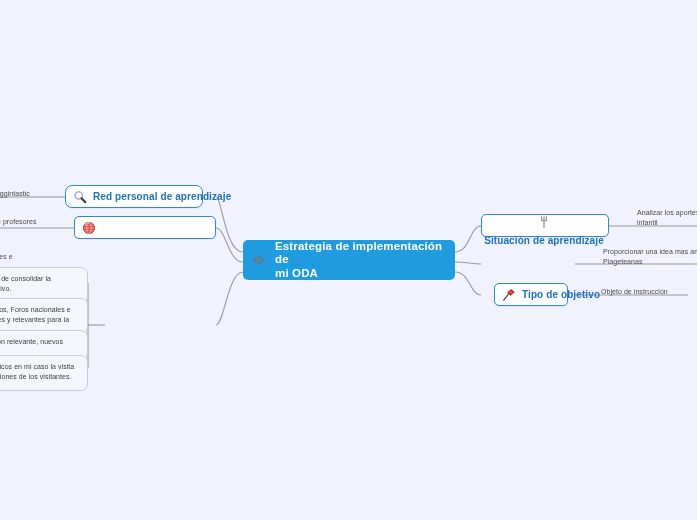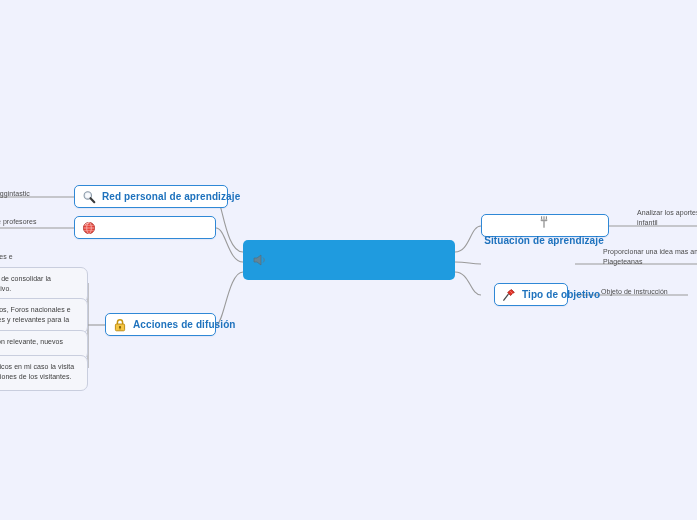--- a/index.html
+++ b/index.html
@@ -72,21 +72,21 @@
     box-shadow: 0 1px 1px rgba(40,90,150,0.07);
   }
   .node-label {
     color: #1e72bd;
     font-size: 10px;
     font-weight: bold;
     white-space: nowrap;
     letter-spacing: 0.1px;
   }
 
-  #node-red-personal   { left: 74px;  top: 185px; width: 154px; }
+  #node-red-personal   { left: 65px;  top: 185px; width: 138px; border-radius: 7px; }
   #node-espacios-web   { left: 74px;  top: 216px; width: 142px; }
   #node-acciones       { left: 105px; top: 313px; width: 111px; }
   #node-situacion      { left: 481px; top: 214px; width: 128px; flex-direction: column; }
   #node-objetivo-oda   { left: 481px; top: 252px; width: 94px;  }
   #node-tipo-objetivo  { left: 494px; top: 283px; width: 74px;  }
 
   
   .icon {
     width: 14px;
     height: 14px;
@@ -159,20 +159,22 @@
       <path d="M 575 264 L 697 264"></path>
       <path d="M 575 295 L 688 295"></path>
     </g>
   </svg>
 
   <div class="central-node">
     <svg class="icon-central" viewBox="0 0 16 16">
       <path d="M2 6 h3 L9 3 v10 L5 10 H2 Z" fill="#7d7d7d" stroke="#5e5e5e" stroke-width="0.7"></path>
       <path d="M11 5.5 a3.2 3.2 0 0 1 0 5" fill="none" stroke="#6f6f6f" stroke-width="1"></path>
     </svg>
+    <span class="central-label">Estrategia de implementación de
+mi  ODA</span>
   </div>
 
   <div class="node" id="node-red-personal">
     <svg class="icon" viewBox="0 0 14 14">
       <circle cx="5.8" cy="5.4" r="3.7" fill="#e8edf3" stroke="#8b9aa8" stroke-width="1.1"></circle>
       <circle cx="5.8" cy="5.4" r="2.4" fill="#fbfdff" opacity="0.85"></circle>
       <line x1="8.5" y1="8.2" x2="12.3" y2="12.2" stroke="#3a3a3a" stroke-width="2.1" stroke-linecap="round"></line>
     </svg>
     <span class="node-label">Red personal de aprendizaje</span>
   </div>
@@ -181,29 +183,20 @@
     <svg class="icon" viewBox="0 0 14 14">
       <circle cx="7" cy="7" r="5.6" fill="#e8453c" stroke="#a8261f" stroke-width="0.8"></circle>
       <ellipse cx="7" cy="7" rx="2.3" ry="5.6" fill="none" stroke="#f6b9b5" stroke-width="0.8"></ellipse>
       <line x1="1.4" y1="7" x2="12.6" y2="7" stroke="#f6b9b5" stroke-width="0.8"></line>
       <line x1="2.2" y1="4.3" x2="11.8" y2="4.3" stroke="#f6b9b5" stroke-width="0.6"></line>
       <line x1="2.2" y1="9.7" x2="11.8" y2="9.7" stroke="#f6b9b5" stroke-width="0.6"></line>
       <path d="M3 4 a5 5 0 0 1 4 -2" fill="none" stroke="#ffd3d0" stroke-width="1" opacity="0.8"></path>
     </svg>
   </div>
 
-  <div class="node" id="node-acciones">
-    <svg class="icon" viewBox="0 0 14 14">
-      <path d="M4.4 6.2 V4.4 a2.6 2.6 0 0 1 5.2 0 V6.2" fill="none" stroke="#c8960f" stroke-width="1.5"></path>
-      <rect x="2.4" y="6" width="9.2" height="6.8" rx="1.1" fill="#f5c542" stroke="#b8860b" stroke-width="0.9"></rect>
-      <circle cx="7" cy="9" r="1.1" fill="#7a5c05"></circle>
-      <rect x="6.5" y="9" width="1" height="2.4" fill="#7a5c05"></rect>
-    </svg>
-    <span class="node-label">Acciones de difusión</span>
-  </div>
 
   <div class="node" id="node-situacion">
     <svg class="icon" viewBox="0 0 14 14">
       <path d="M4.6 1.2 V4.6 M7 1.2 V4.6 M9.4 1.2 V4.6" stroke="#8b8b8b" stroke-width="1.1" fill="none"></path>
       <path d="M3.8 4.6 h6.4 a1 1 0 0 1 -1 1.6 H4.8 a1 1 0 0 1 -1 -1.6 Z" fill="#9a9a9a"></path>
       <rect x="6.3" y="6" width="1.4" height="6.8" rx="0.5" fill="#9a9a9a"></rect>
     </svg>
     <span class="node-label">Situación de aprendizaje</span>
   </div>
 

